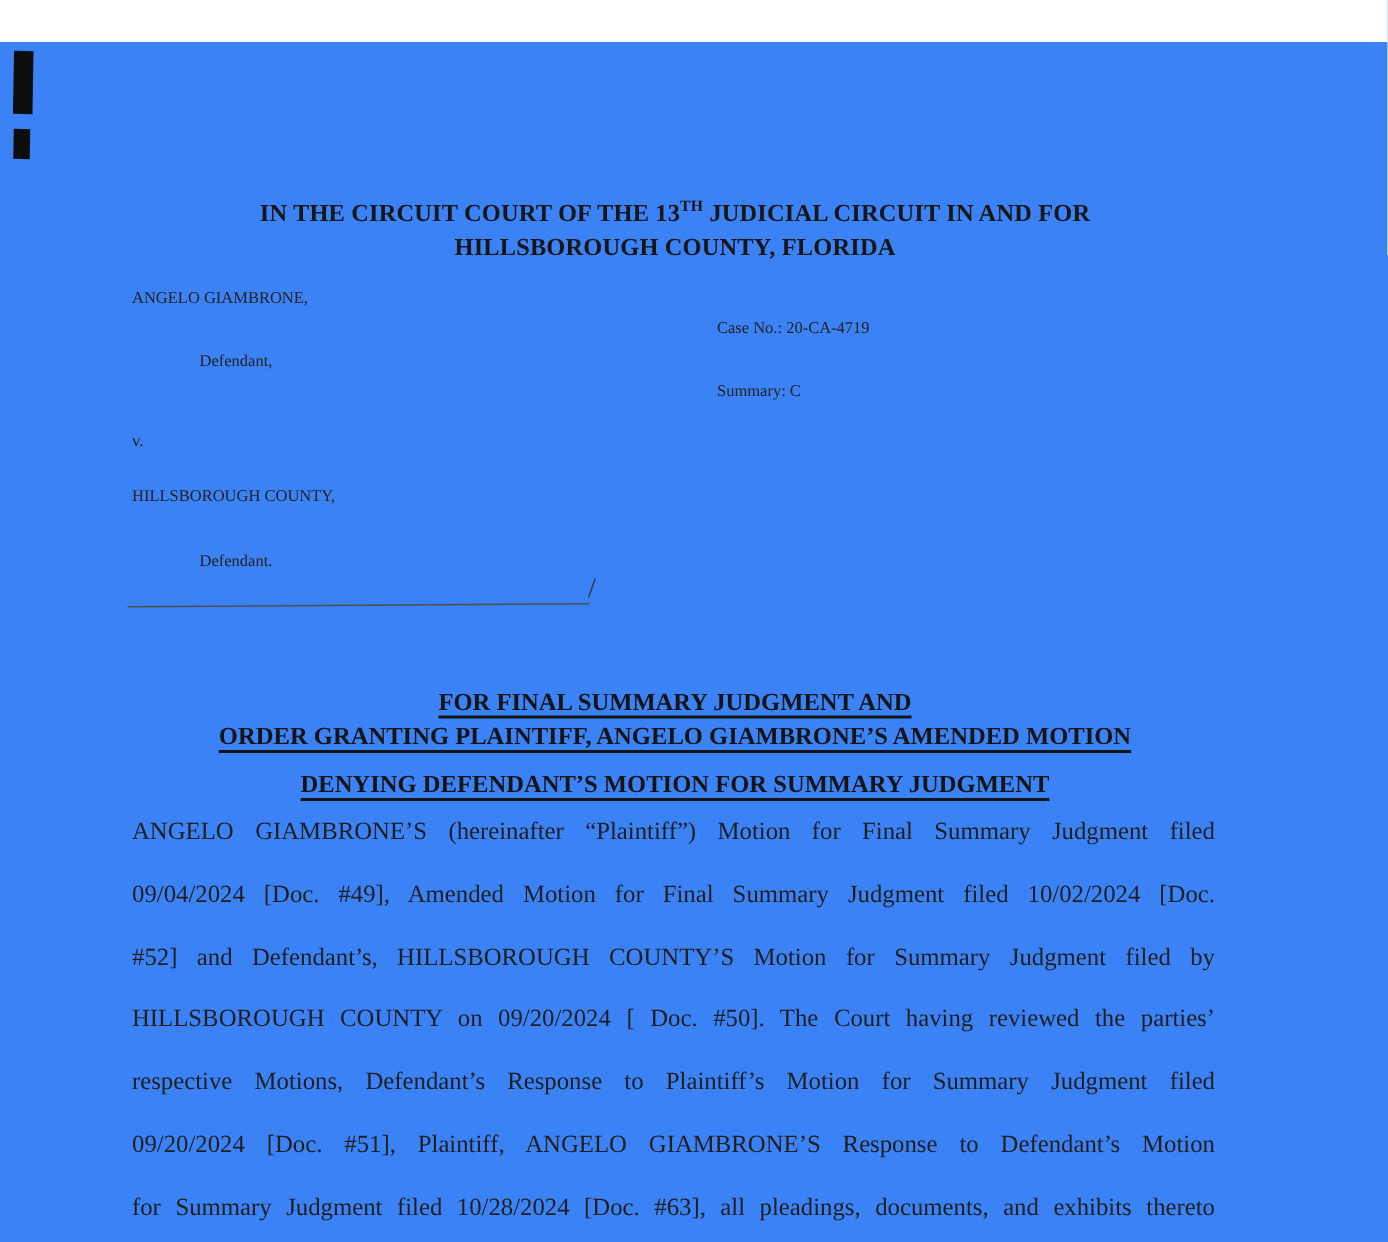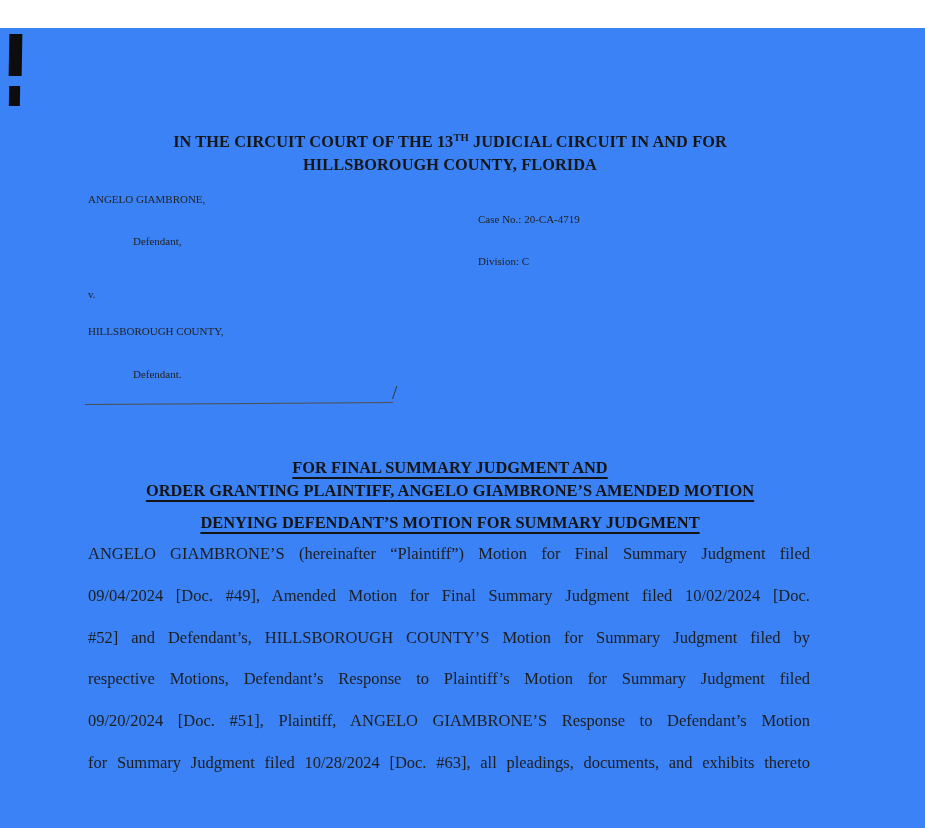--- a/index.html
+++ b/index.html
@@ -120,36 +120,37 @@
   <div class="artifact artifact-2"></div>
 
   <div class="court-header">
     <div><span>IN THE CIRCUIT COURT OF THE 13</span><sup>TH</sup><span> JUDICIAL CIRCUIT IN AND FOR</span></div>
     <div>HILLSBOROUGH COUNTY, FLORIDA</div>
   </div>
 
   <div class="cap cap-plaintiff-name">ANGELO GIAMBRONE,</div>
   <div class="cap cap-case-no">Case No.: 20-CA-4719</div>
   <div class="cap cap-plaintiff-role">Defendant,</div>
-  <div class="cap cap-division">Division: C</div>
+  <div class="cap cap-division">Summary: C</div>
   <div class="cap cap-versus">v.</div>
   <div class="cap cap-defendant-name">HILLSBOROUGH COUNTY,</div>
   <div class="cap cap-defendant-role">Defendant.</div>
 
   <div class="caption-rule"></div>
   <div class="caption-slash">/</div>
 
   <div class="order-title">
     <div><span class="u">FOR FINAL SUMMARY JUDGMENT AND</span></div>
     <div><span class="u">ORDER GRANTING PLAINTIFF, ANGELO GIAMBRONE’S AMENDED MOTION</span></div>
     <div class="block-2"><span class="u">DENYING DEFENDANT’S MOTION FOR SUMMARY JUDGMENT</span></div>
   </div>
 
   <div class="body-text">
     <div class="body-line">ANGELO GIAMBRONE’S (hereinafter “Plaintiff”) Motion for Final Summary Judgment filed</div>
     <div class="body-line">09/04/2024 [Doc. #49], Amended Motion for Final Summary Judgment filed 10/02/2024 [Doc.</div>
     <div class="body-line">#52] and Defendant’s, HILLSBOROUGH COUNTY’S Motion for Summary Judgment filed by</div>
+    <div class="body-line">HILLSBOROUGH COUNTY on 09/20/2024 [ Doc. #50].  The Court having reviewed the parties’</div>
     <div class="body-line">respective Motions, Defendant’s Response to Plaintiff’s Motion for Summary Judgment filed</div>
     <div class="body-line">09/20/2024 [Doc. #51], Plaintiff, ANGELO GIAMBRONE’S Response to Defendant’s Motion</div>
     <div class="body-line">for Summary Judgment filed 10/28/2024 [Doc. #63], all pleadings, documents, and exhibits thereto</div>
   </div>
 
 </div>
 
 </body></html>

